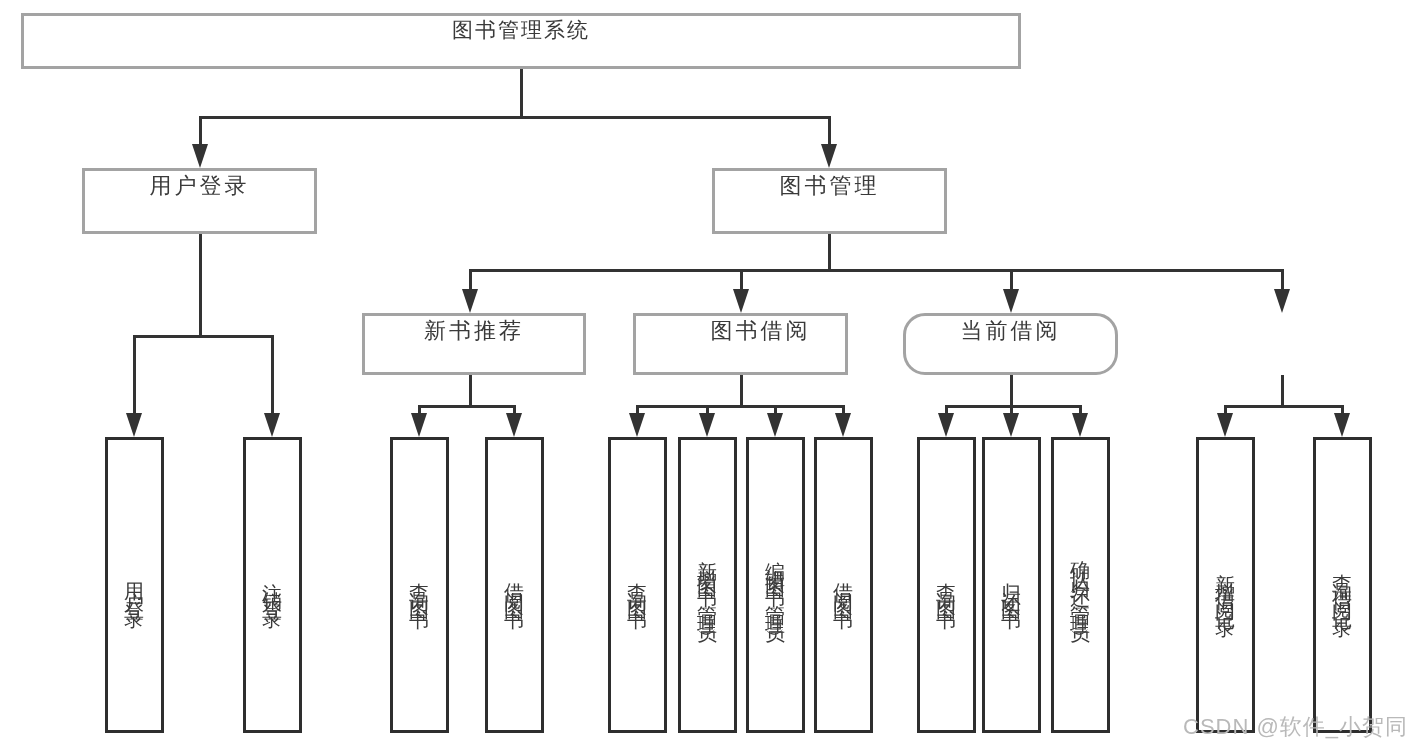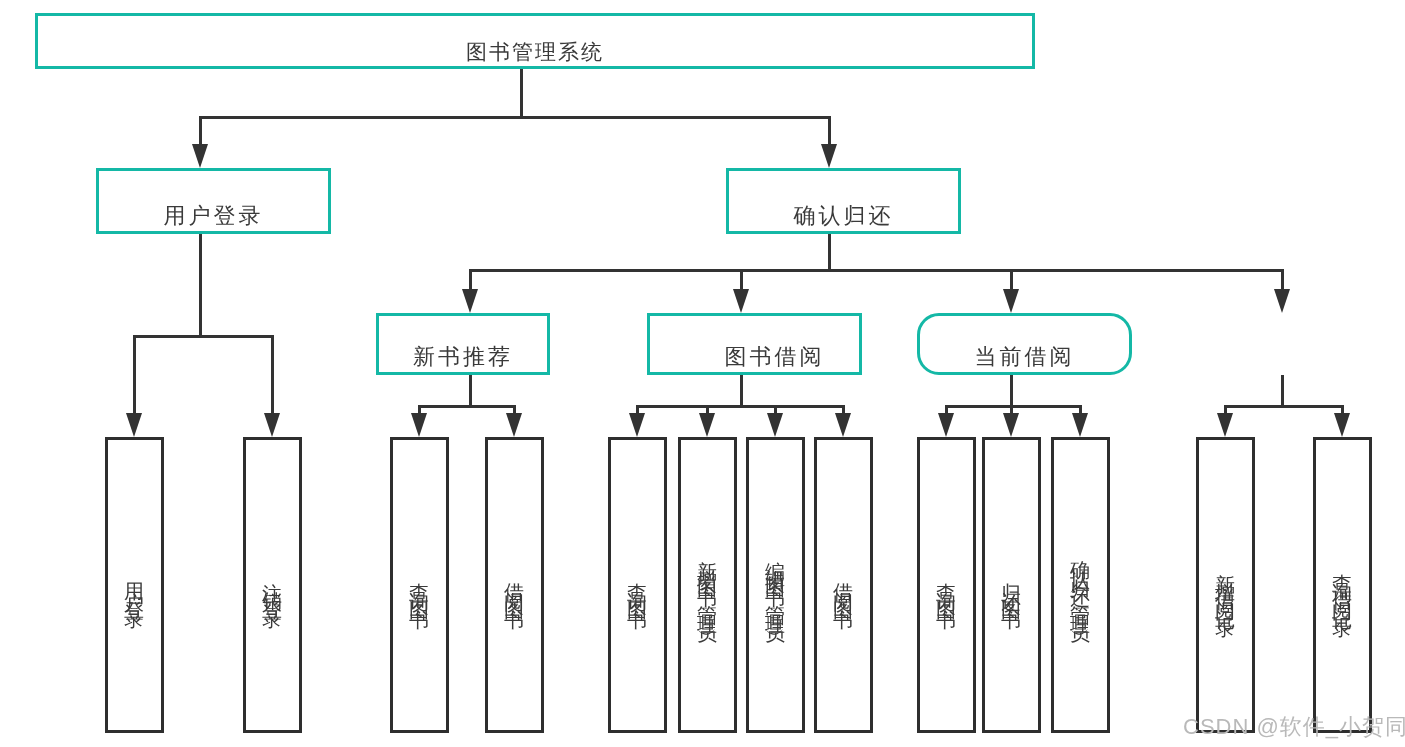--- a/index.html
+++ b/index.html
@@ -8,26 +8,25 @@
     width: 1405px;
     height: 747px;
     background: #ffffff;
     font-family: "Liberation Sans", "DejaVu Sans", sans-serif;
     overflow: hidden;
   }
   
   .node {
     position: absolute;
     box-sizing: border-box;
-    border: 3px solid #14b8a6;
+    border: 3px solid #a3a3a3;
     background: #ffffff;
     display: flex;
-    align-items: flex-end;
+    align-items: flex-start;
     justify-content: center;
-    margin-left: 14px;
   }
   .lbl {
     font-size: 22px;
     color: #3a3a3a;
     letter-spacing: 3px;
     white-space: nowrap;
   }
   .root-lbl { font-size: 21px; letter-spacing: 2px; }
   
   .vnode {
@@ -80,24 +79,24 @@
 
   <div class="node" style="left:21px; top:13px; width:1000px; height:56px;">
     <span class="lbl root-lbl">图书管理系统</span>
   </div>
 
   <div class="node" style="left:82px; top:168px; width:235px; height:66px;">
     <span class="lbl">用户登录</span>
   </div>
 
   <div class="node" style="left:712px; top:168px; width:235px; height:66px;">
-    <span class="lbl">确认归还</span>
-  </div>
-
-  <div class="node" style="left:362px; top:313px; width:174px; height:62px;">
+    <span class="lbl">图书管理</span>
+  </div>
+
+  <div class="node" style="left:362px; top:313px; width:224px; height:62px;">
     <span class="lbl">新书推荐</span>
   </div>
 
   <div class="node" style="left:633px; top:313px; width:215px; height:62px;padding-left:40px;">
     <span class="lbl">图书借阅</span>
   </div>
 
   <div class="node" style="left:903px; top:313px; width:215px; height:62px;border-radius:22px;">
     <span class="lbl">当前借阅</span>
   </div>

